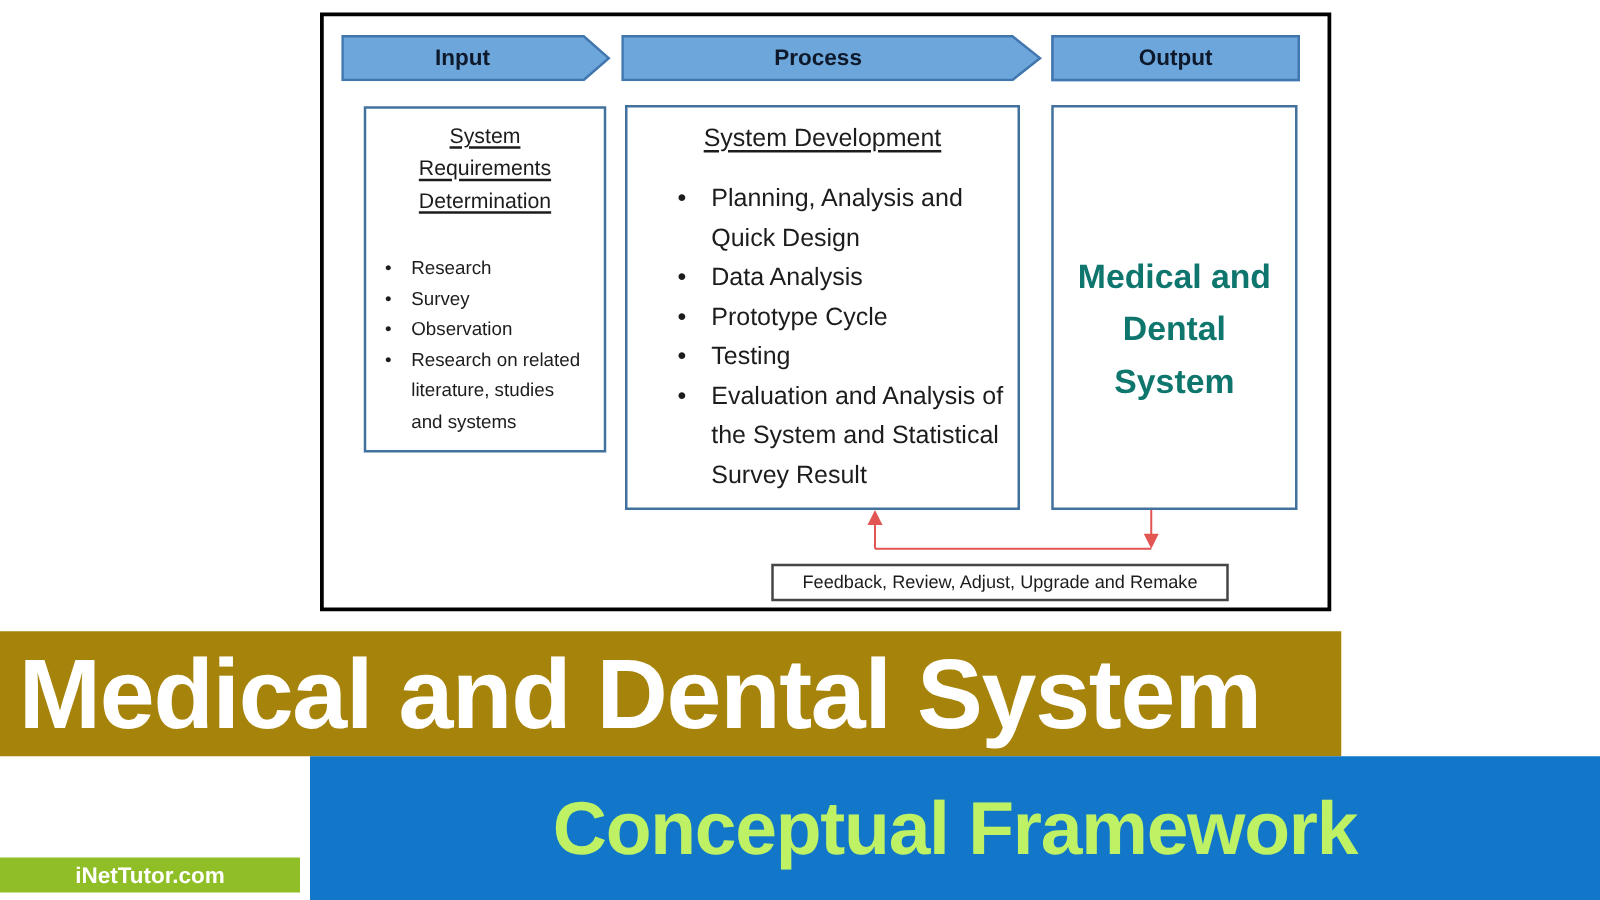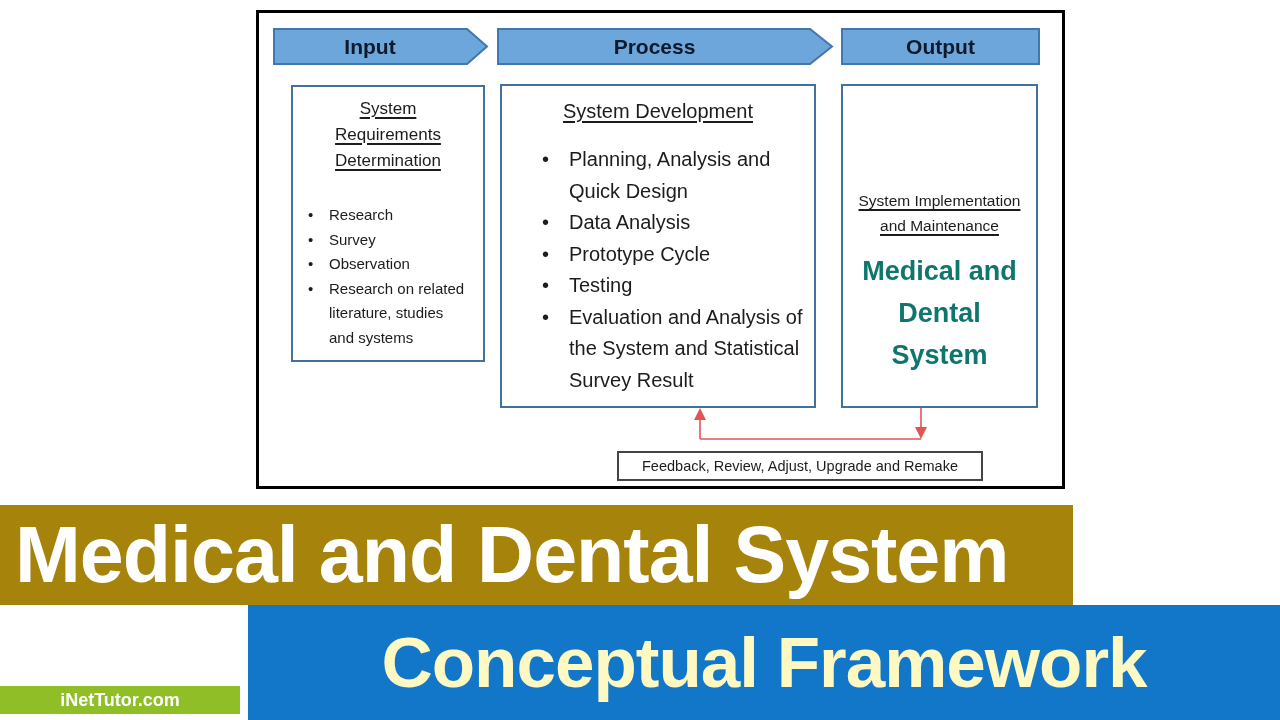--- a/index.html
+++ b/index.html
@@ -13,21 +13,21 @@
   .frame {
     position:absolute; left:256px; top:10px; width:809px; height:479px;
     border:3px solid #000000; background:#ffffff;
   }
 
   
   .hdr { position:absolute; }
   .hdr svg { position:absolute; left:0; top:0; }
   .hdr .lbl {
     position:absolute; inset:0; display:flex; align-items:center; justify-content:center;
-    font-size:21px; font-weight:bold; color:#0e1a2b;
+    font-size:18px; font-weight:bold; color:#0e1a2b;
   }
   .hdr-input   { left:14px;  top:15px; width:216px; height:37px; }
   .hdr-process { left:238px; top:15px; width:337px; height:37px; }
   .hdr-input .lbl, .hdr-process .lbl { padding-right:22px; }
   .hdr-output {
     left:582px; top:15px; width:199px; height:37px;
     background:#6ca6db; border:2px solid #4176ae;
   }
 
   
@@ -74,21 +74,21 @@
   }
   .banner-gold .txt {
     padding-left:15px; color:#ffffff; font-weight:bold; font-size:79px;
     letter-spacing:-1px; white-space:nowrap;
   }
   .banner-blue {
     position:absolute; left:248px; top:605px; width:1032px; height:115px;
     background:#1277c9; display:flex; align-items:center; justify-content:center;
   }
   .banner-blue .txt {
-    color:#fef9c3; font-weight:bold; font-size:71px; letter-spacing:-1px; white-space:nowrap;text-align:center;
+    color:#bef264; font-weight:bold; font-size:60px; letter-spacing:-1px; white-space:nowrap;text-align:center;
   }
   .watermark {
     position:absolute; left:0; top:686px; width:240px; height:28px;
     background:#8fbe27; display:flex; align-items:center; justify-content:center;
   }
   .watermark .txt { color:#ffffff; font-weight:bold; font-size:18px; }
 </style>
 </head>
 <body>
 
@@ -153,22 +153,20 @@
           </div>
         <div class="bul">
             <span class="bul-text">Evaluation and Analysis of
 the System and Statistical
 Survey Result</span>
           </div>
       </div>
     </div>
 
     <div class="box box-output">
-      <div class="box-title">System Implementation
-and Maintenance</div>
       <div class="output-result">Medical and
 Dental
 System</div>
     </div>
 
     <svg class="connector" width="803" height="473" viewBox="0 0 803 473">
       <path d="M441,426 H662" fill="none" stroke="#e25552" stroke-width="1.6"></path>
       <path d="M441,404 V426" fill="none" stroke="#e25552" stroke-width="1.6"></path>
       <polygon points="435,407 447,407 441,395" fill="#e25552"></polygon>
       <path d="M662,395 V417" fill="none" stroke="#e25552" stroke-width="1.6"></path>

